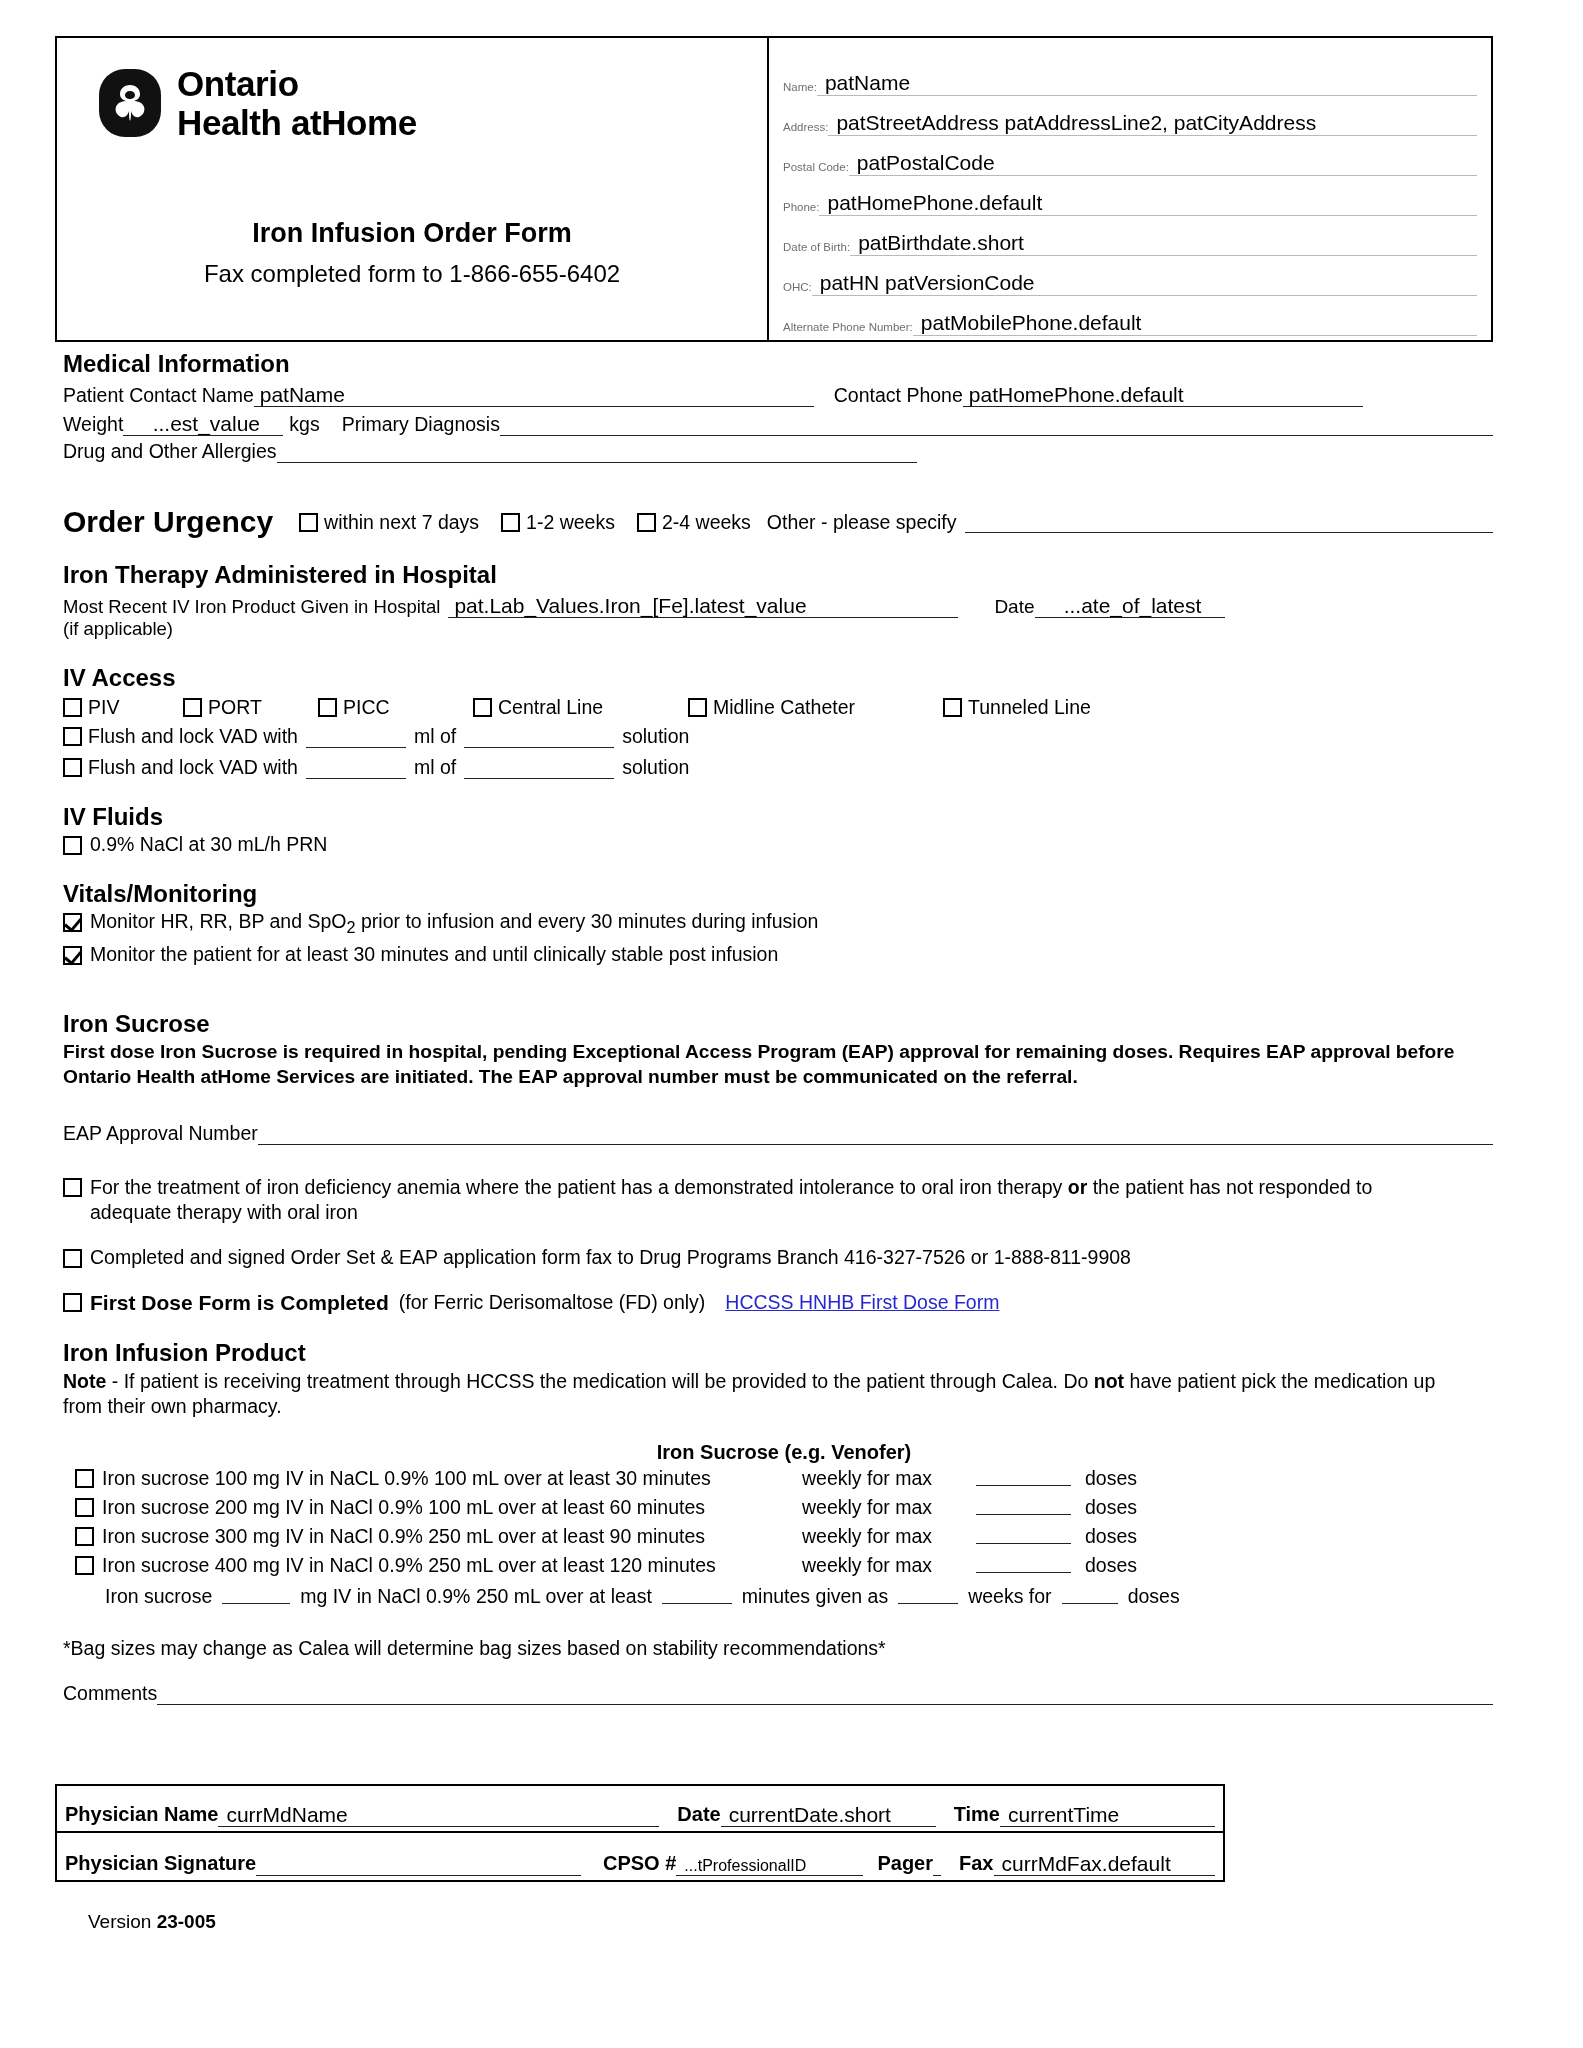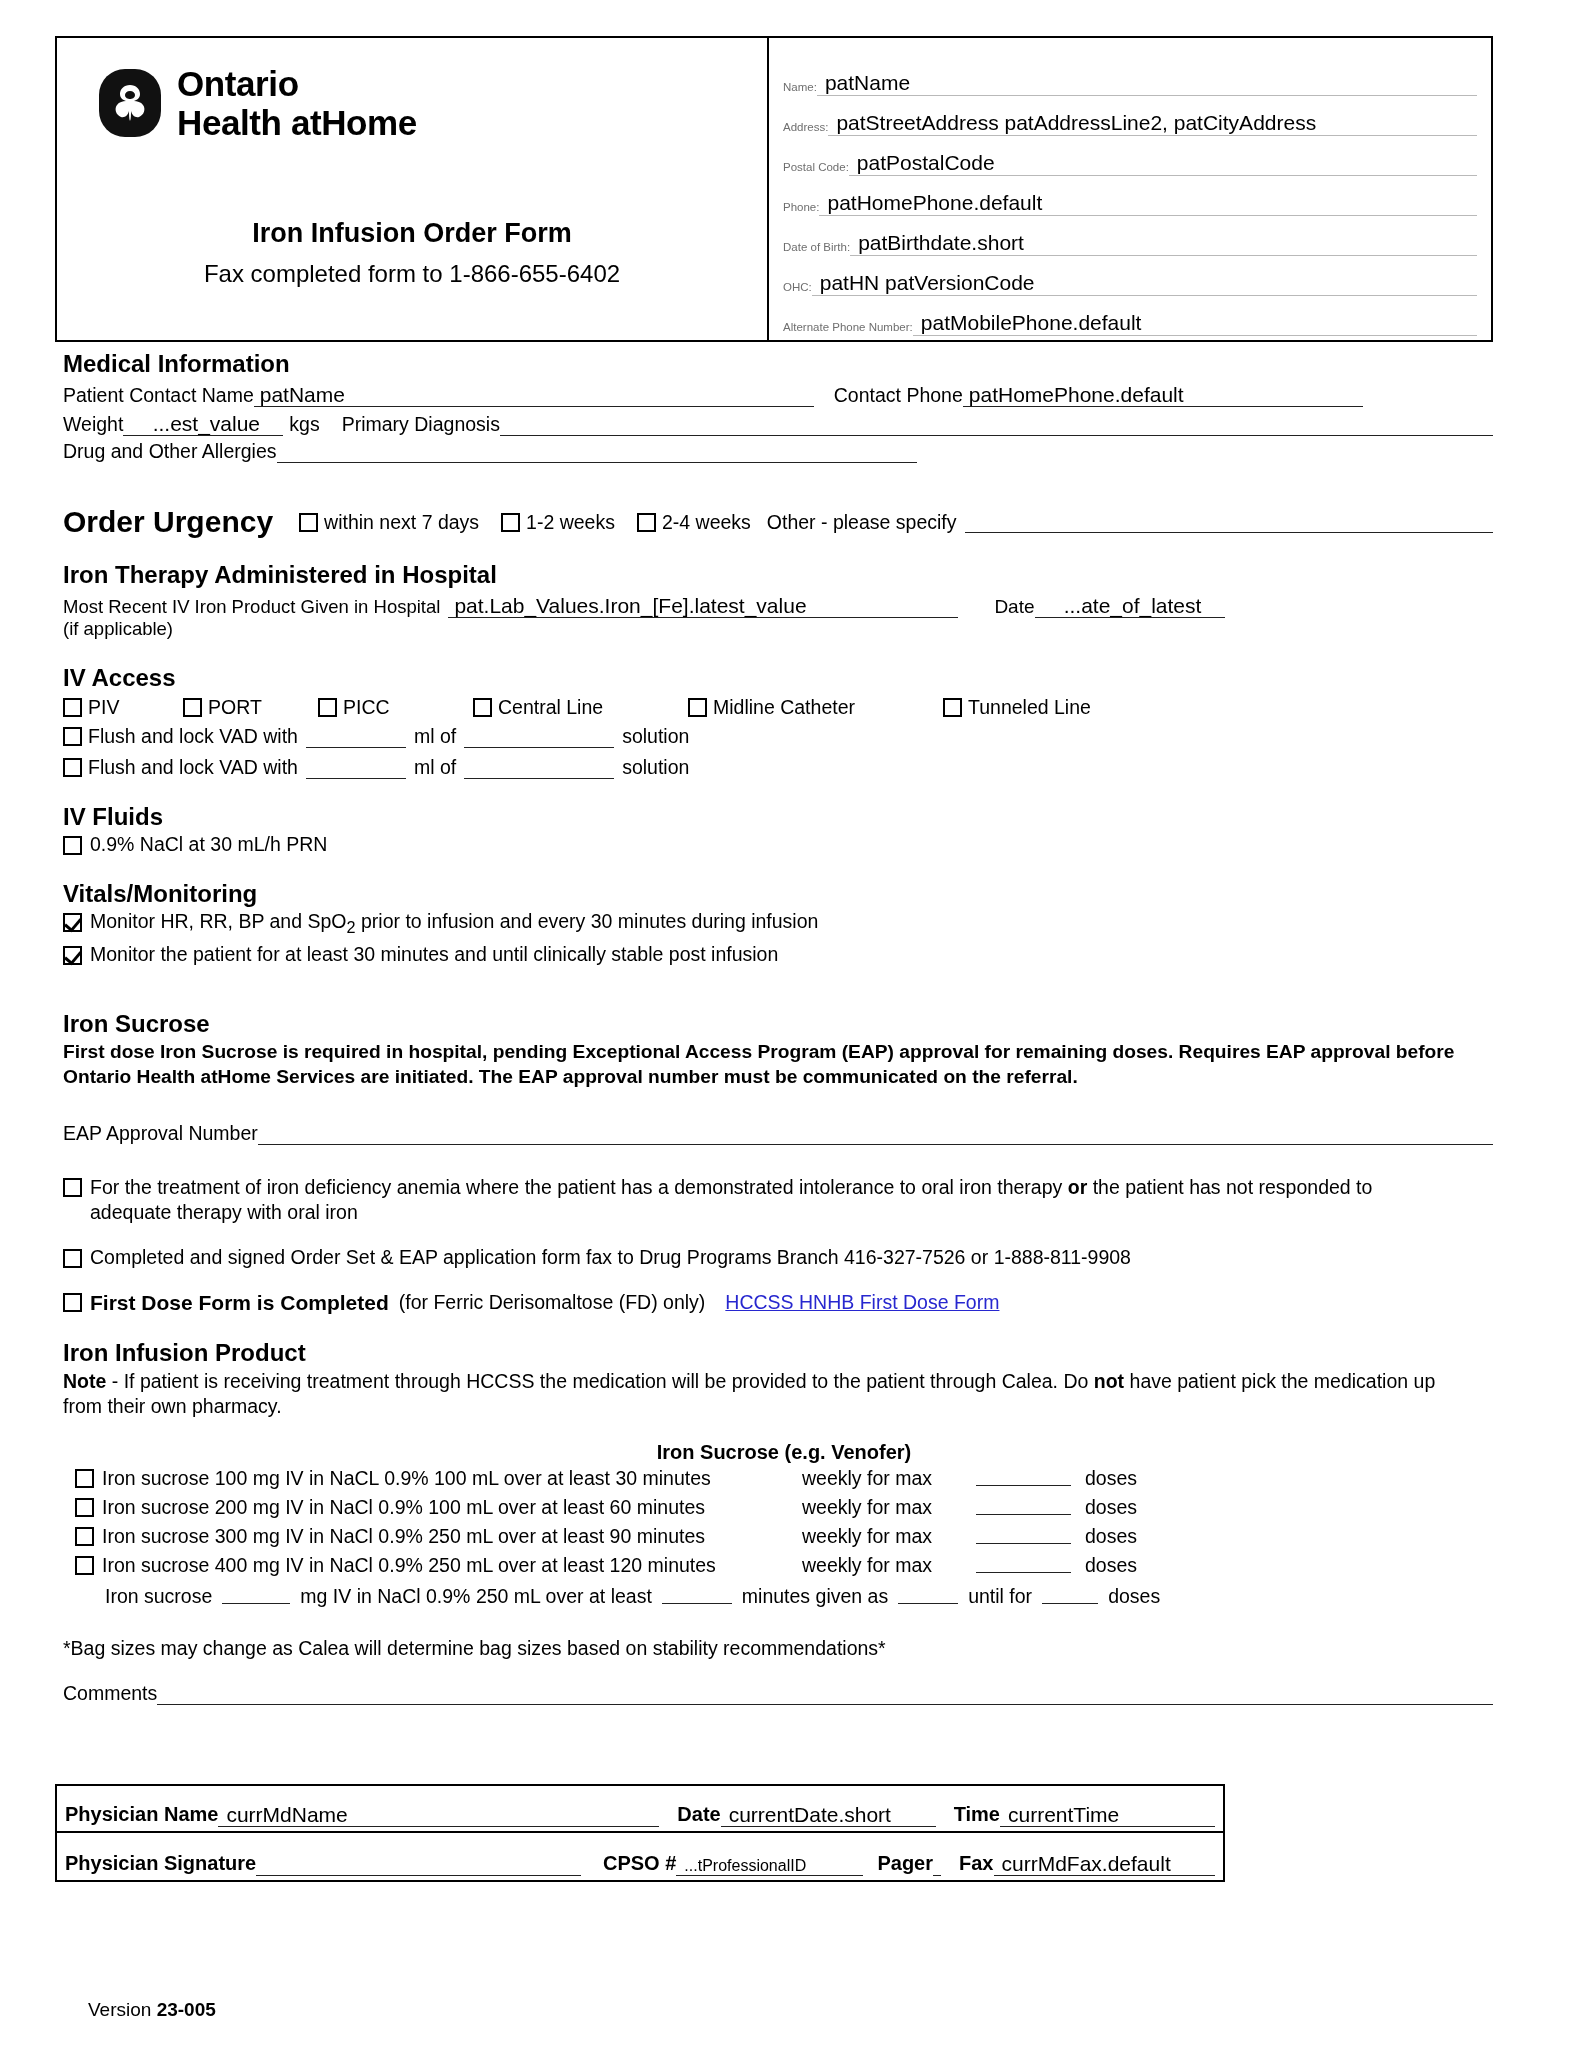--- a/index.html
+++ b/index.html
@@ -173,21 +173,21 @@
     padding-left: 8px;
     margin-bottom: 4px;
     white-space: nowrap;
     overflow: hidden;
     line-height: 1.05;
   }
   .sig-fill.small { font-size: 16px; }
 
   .version {
     position: absolute;
-    left: 88px; top: 1999px;
+    left: 88px; top: 1911px;
     font-size: 19px;
   }
 </style>
 </head>
 <body>
 
 <div class="page">
 
   <div class="header-box">
 
@@ -411,21 +411,21 @@
       <span class="prod-doses">doses</span>
     </div>
 
     <div class="prod-row" style="padding-left:50px;height:34px;">
       <span>Iron sucrose</span>
       <span class="blank" style="width:68px;height:15px;margin:0 10px;"></span>
       <span>mg IV in NaCl 0.9% 250 mL over at least</span>
       <span class="blank" style="width:70px;height:15px;margin:0 10px;"></span>
       <span>minutes given as</span>
       <span class="blank" style="width:60px;height:15px;margin:0 10px;"></span>
-      <span>until for</span>
+      <span>weeks for</span>
       <span class="blank" style="width:56px;height:15px;margin:0 10px;"></span>
       <span>doses</span>
     </div>
 
     <div class="note-p" style="margin-top:22px;">*Bag sizes may change as Calea will determine bag sizes based on stability recommendations*</div>
 
     <div class="line-row" style="margin-top:22px;">
       <span class="lbl">Comments</span>
       <span class="fill"></span>
     </div>

